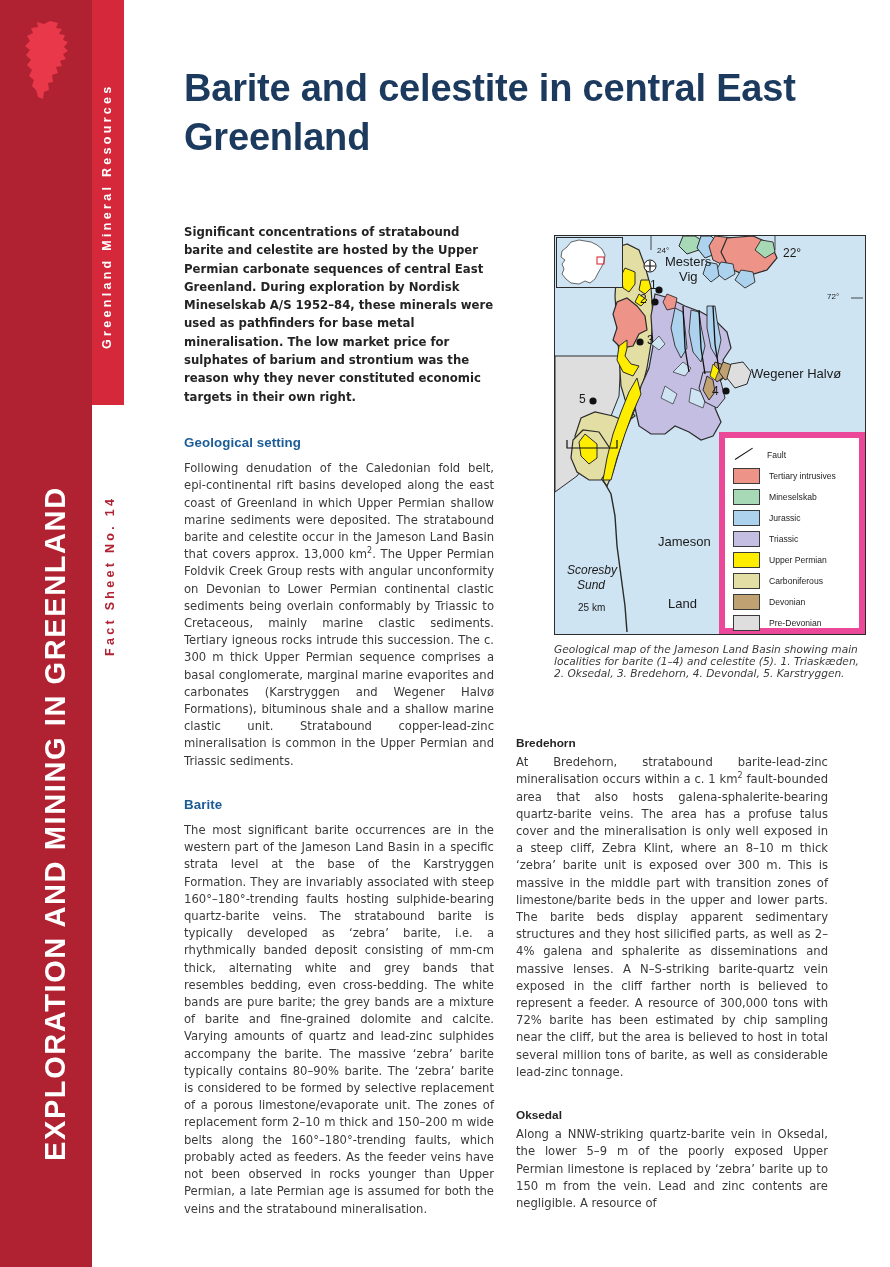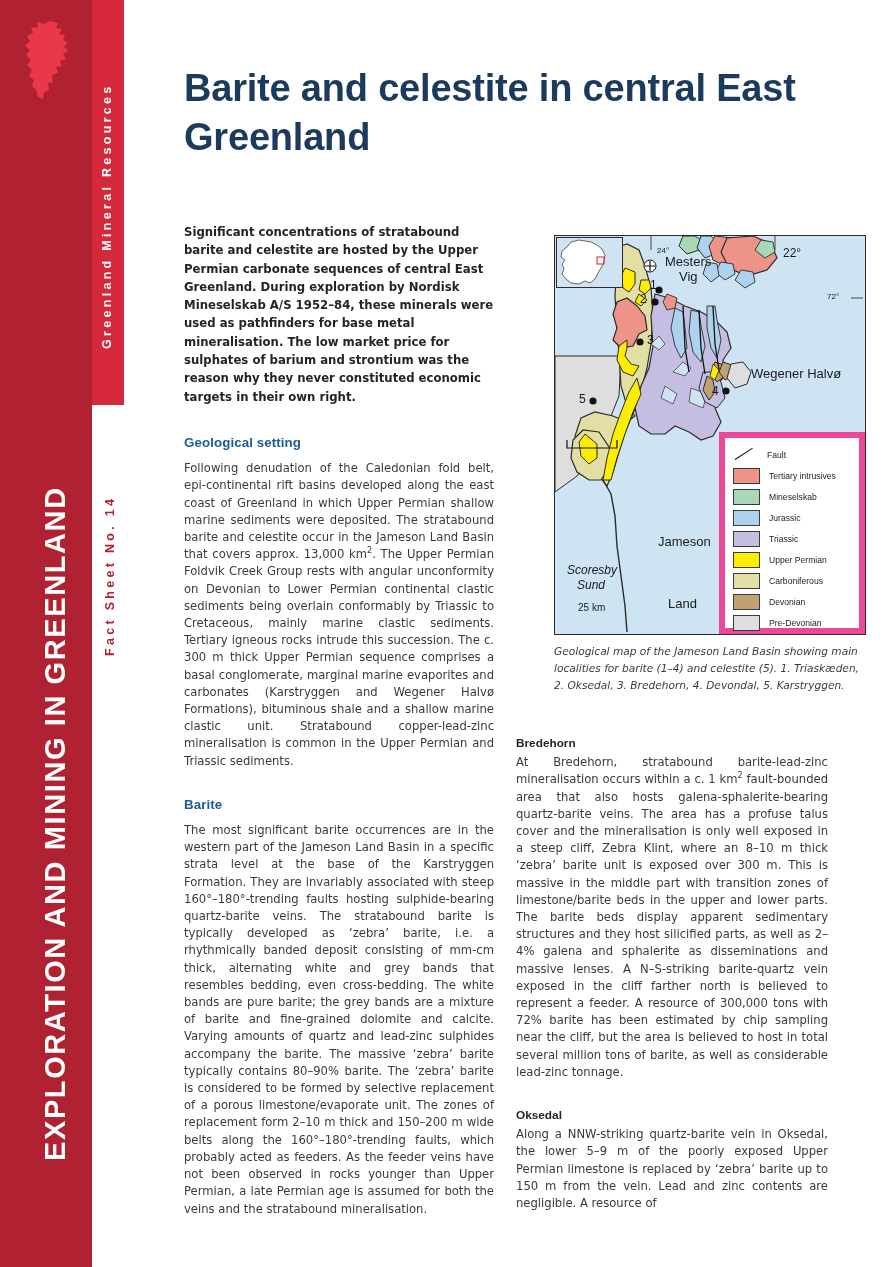--- a/index.html
+++ b/index.html
@@ -130,21 +130,21 @@
     position:relative;
     overflow:hidden;
     background:#CFE4F3;
   }
   #map-svg{ position:absolute; left:0; top:0;}
   #fig-caption{
     margin-top:8px;
     width:312px;
     font-style:italic;
     font-size:10.6px;
-    line-height:17px;
+    line-height:12px;
     color:#3A3A3A;
     text-align:left;
   }
 
   
   #map-legend{
     position:absolute; right:0px; bottom:0px;
     width:146px; height:202px;
     background:#ffffff;
     border:6px solid #ec4899;

